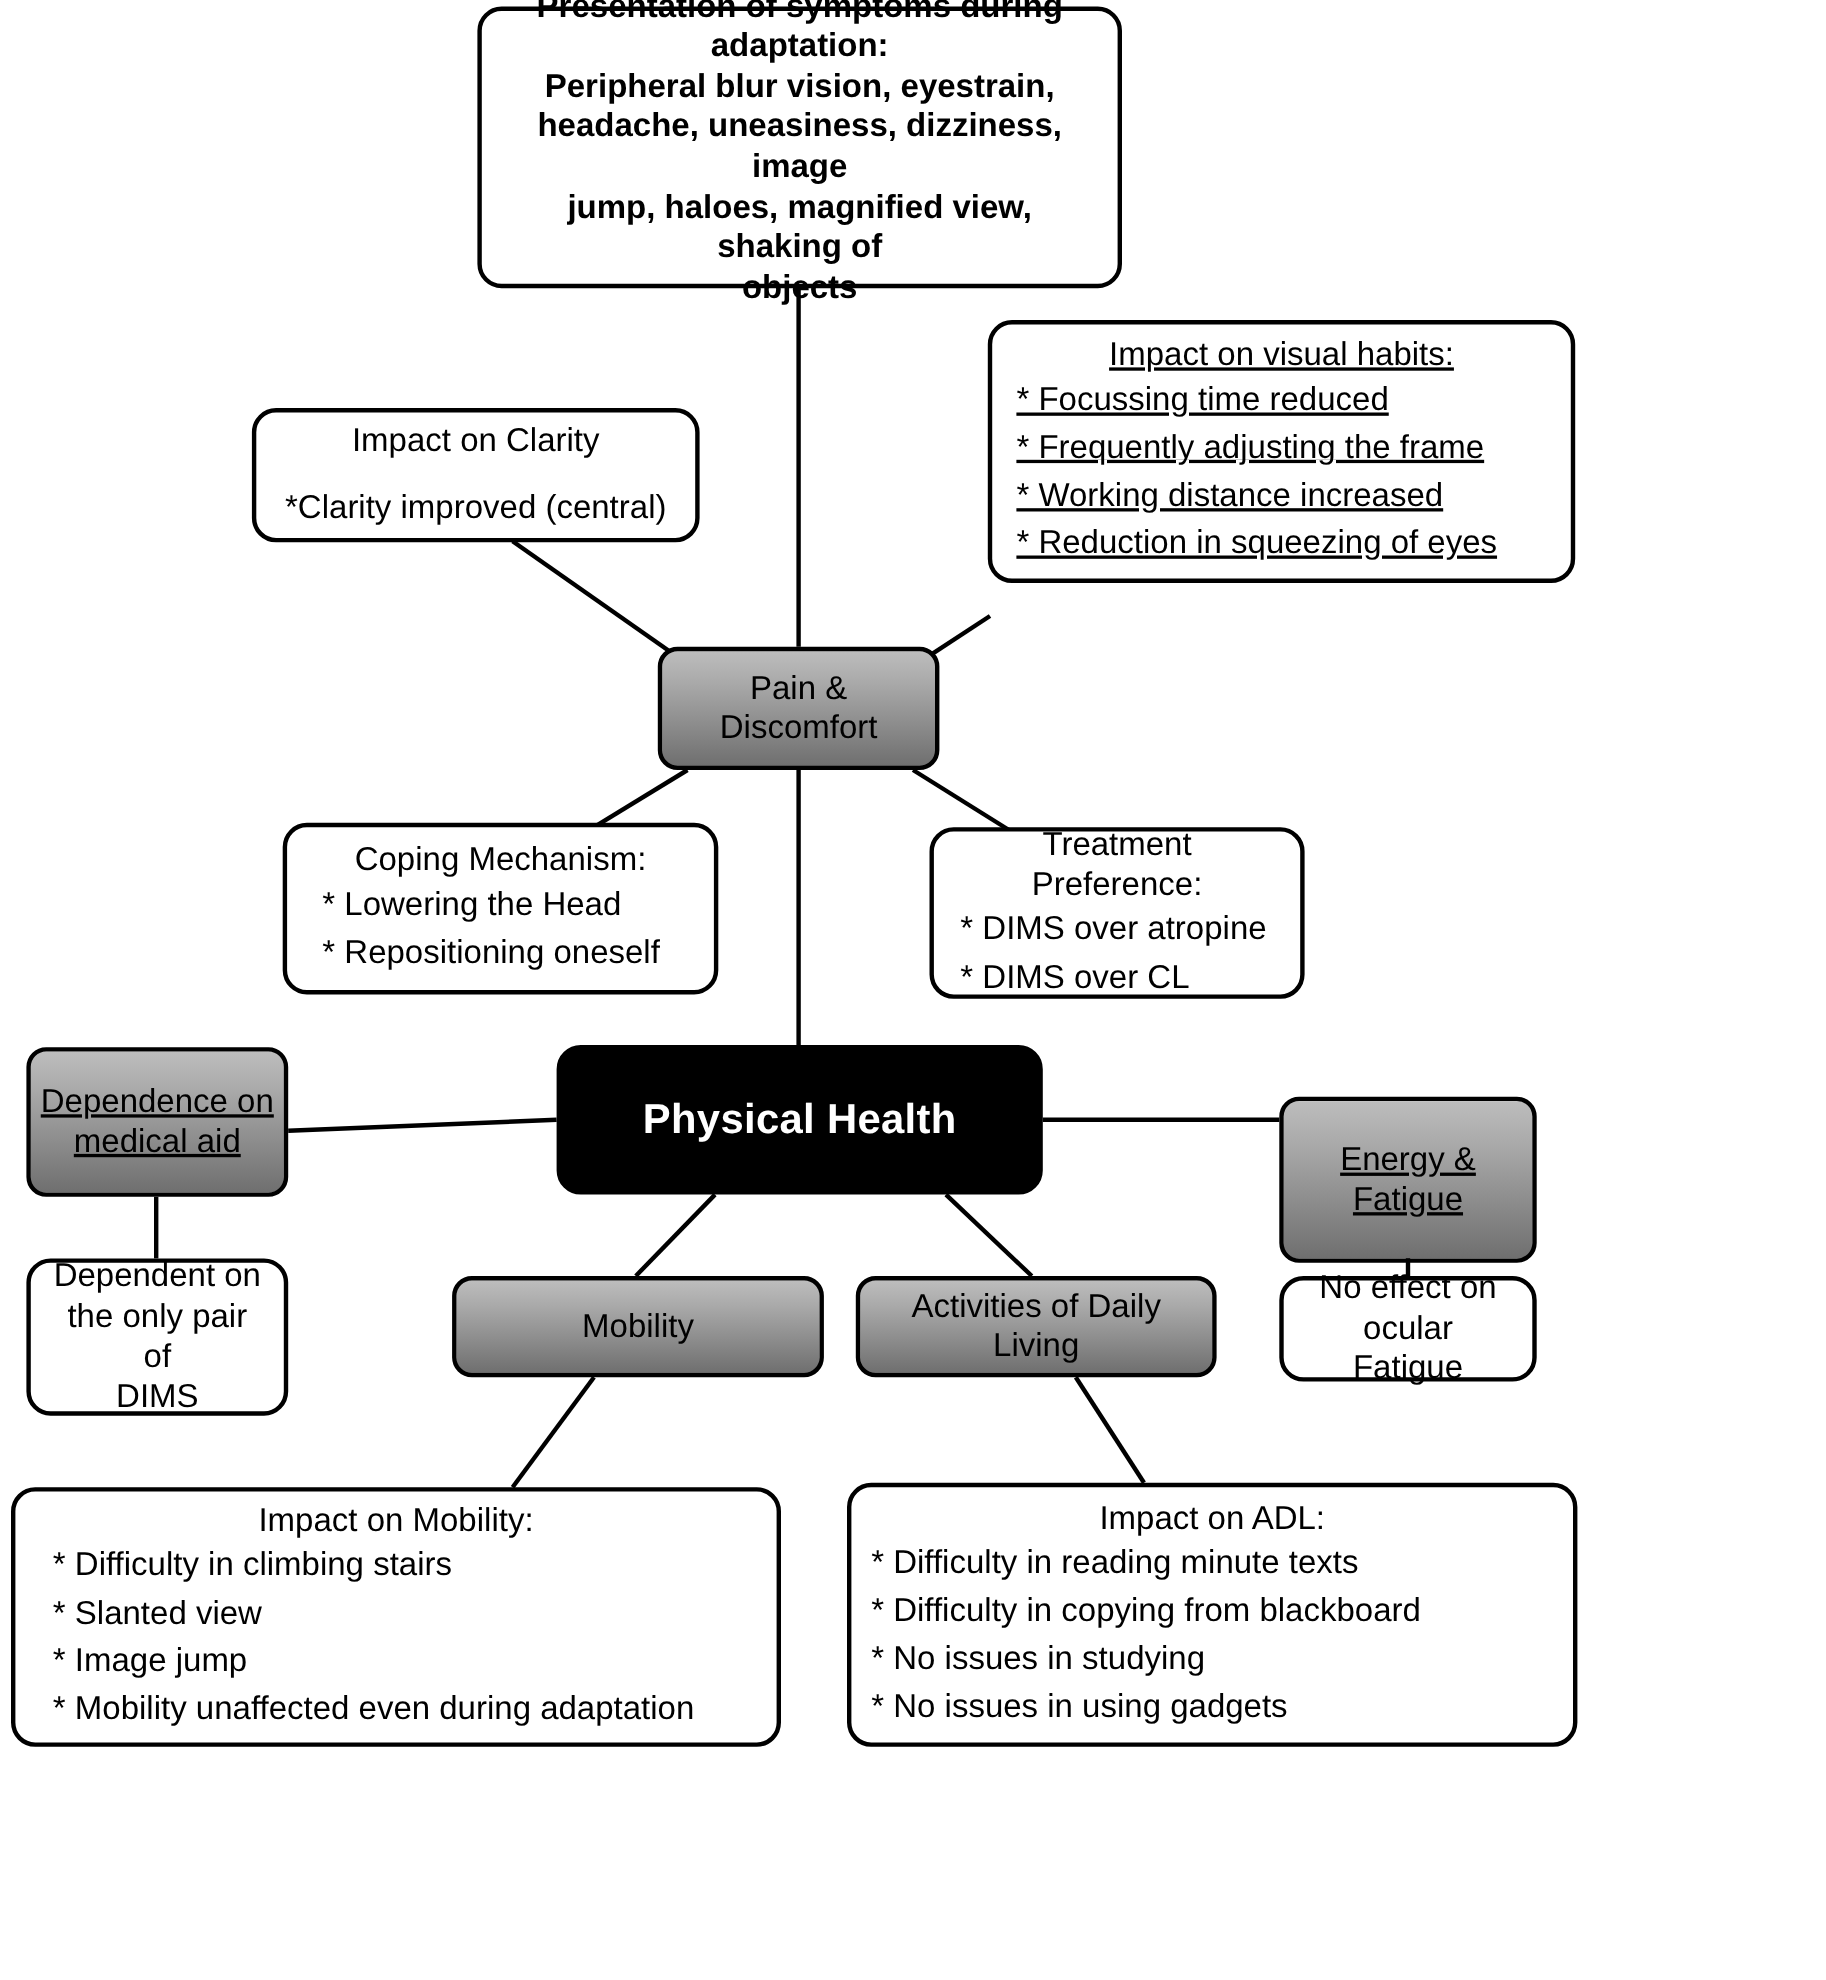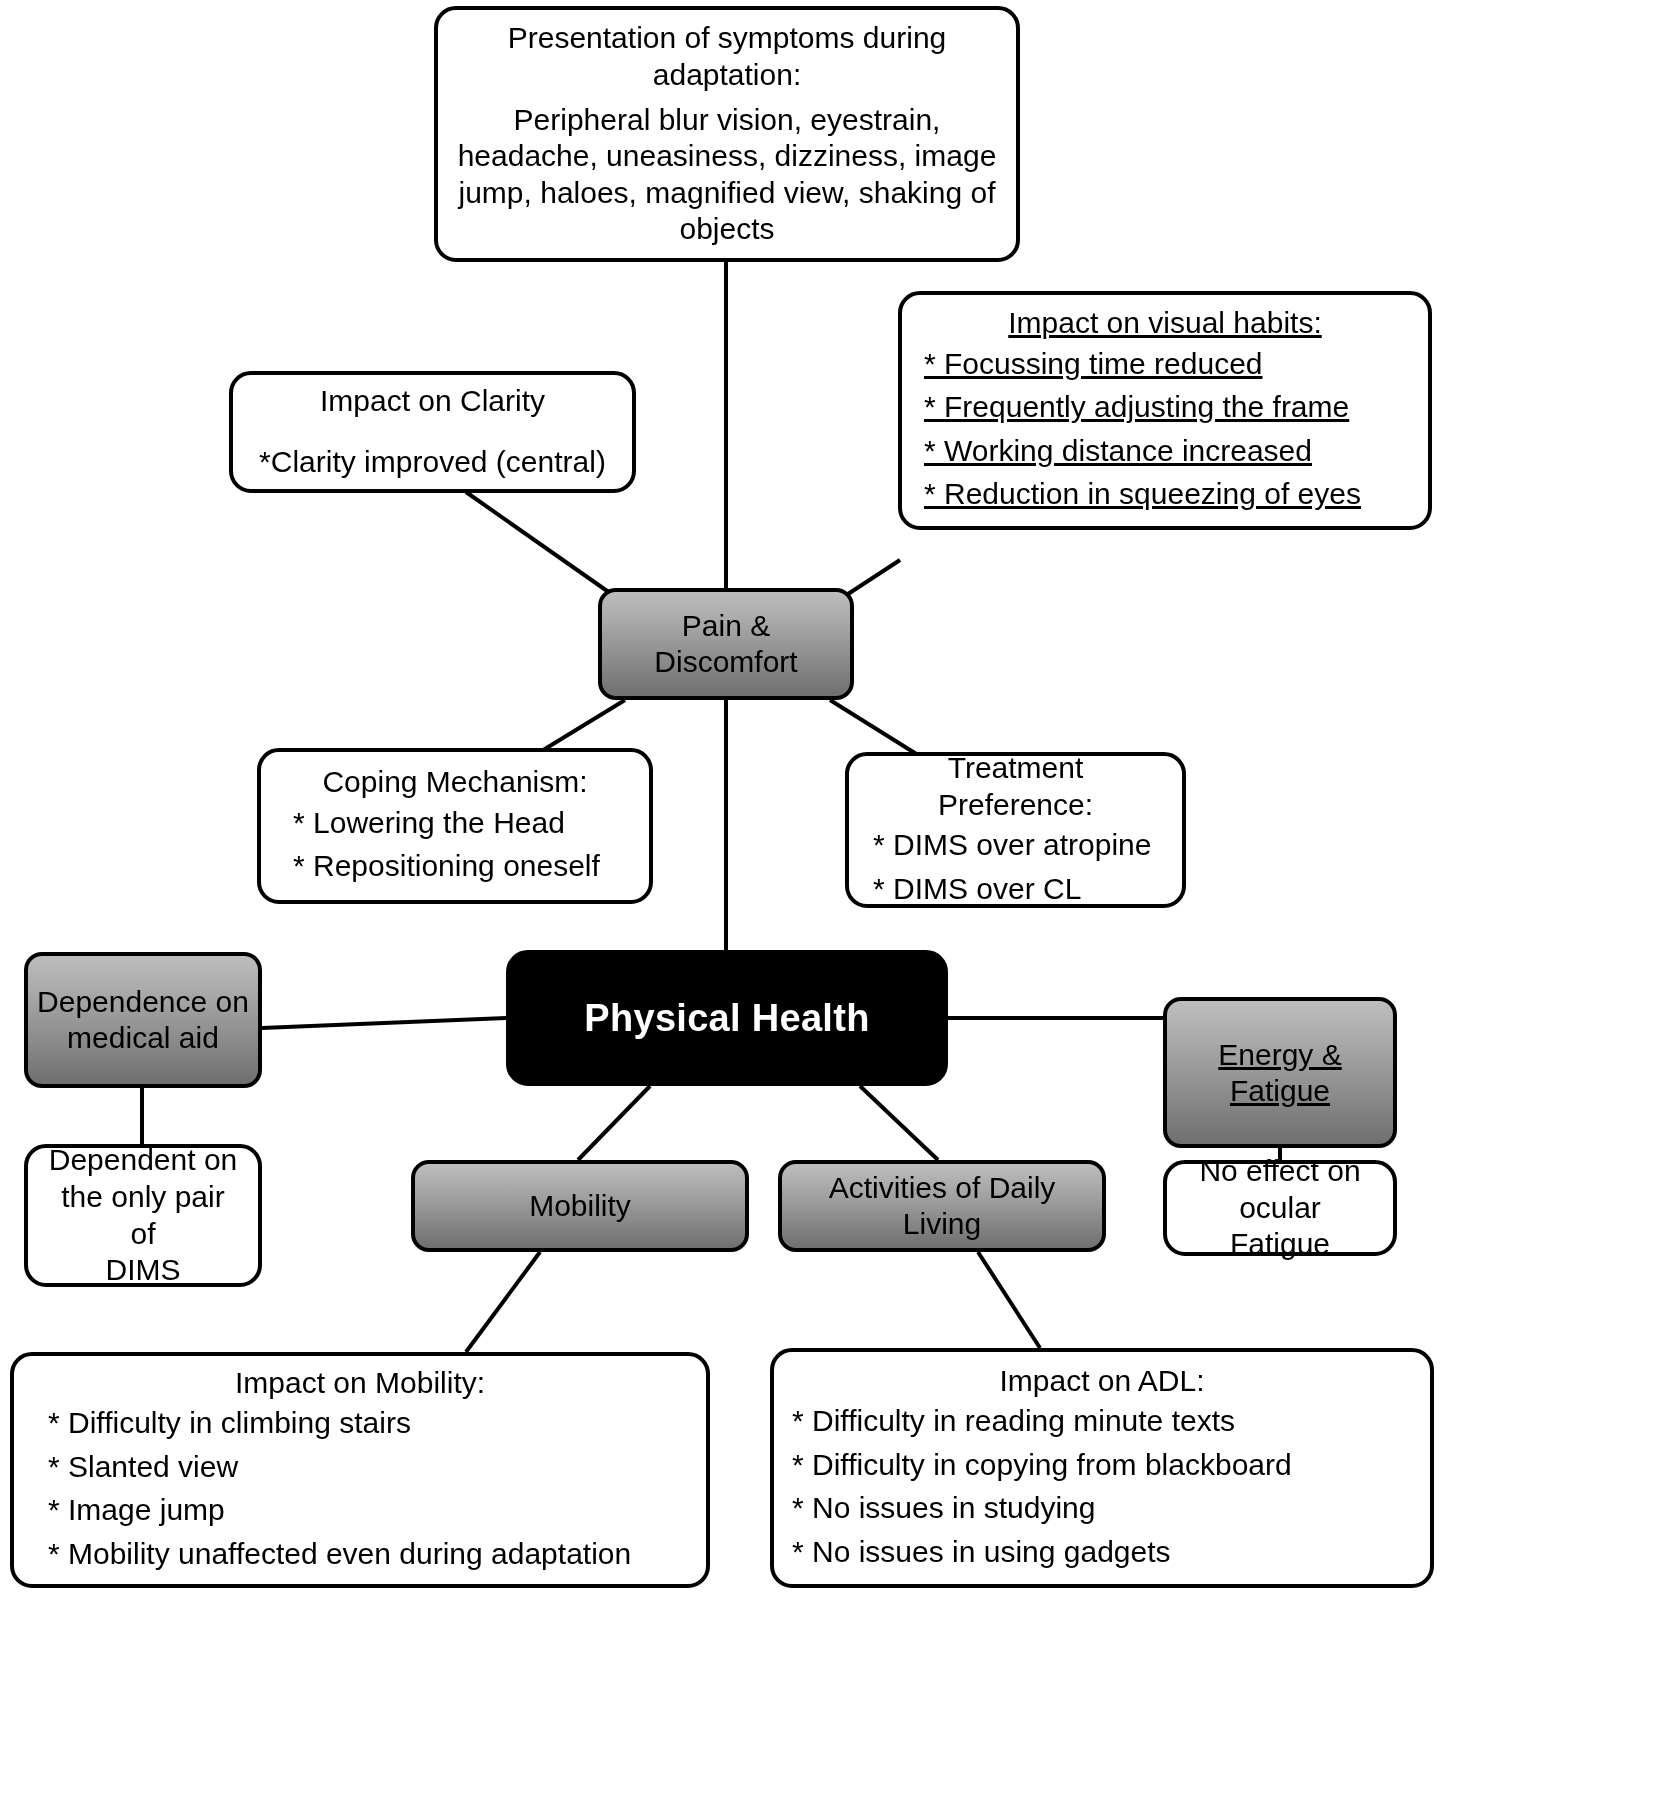--- a/index.html
+++ b/index.html
@@ -123,21 +123,21 @@
       <line x1="142" y1="1088" x2="142" y2="1144"></line>
 
       <line x1="1280" y1="1080" x2="1280" y2="1160"></line>
 
       <line x1="540" y1="1252" x2="466" y2="1352"></line>
 
       <line x1="978" y1="1252" x2="1040" y2="1348"></line>
     </g>
   </svg>
 
-  <div class="node callout" style="left:434px; top:6px; width:586px; height:256px;">
+  <div class="node callout" style="left:434px; top:6px; width:586px; height:256px;font-weight:bold;">
     <div class="ttl">Presentation of symptoms during
 adaptation:</div>
     <div class="spacer-sm"></div>
     <div class="body">Peripheral blur vision, eyestrain,
 headache, uneasiness, dizziness, image
 jump, haloes, magnified view, shaking of
 objects</div>
   </div>
 
   <div class="node callout" style="left:898px; top:291px; width:534px; height:239px; padding:16px 22px;text-decoration:underline;">
@@ -173,21 +173,21 @@
     <ul>
       <li>* DIMS over atropine</li>
       <li>* DIMS over CL</li>
     </ul>
   </div>
 
   <div class="node blacknode" style="left:506px; top:950px; width:442px; height:136px;">
     <div class="lbl">Physical Health</div>
   </div>
 
-  <div class="node greynode" style="left:24px; top:952px; width:238px; height:136px;">
+  <div class="node greynode" style="left:24px; top:952px; width:238px; height:136px;text-decoration:underline;">
     <div class="lbl">Dependence on
 medical aid</div>
   </div>
 
   <div class="node callout" style="left:24px; top:1144px; width:238px; height:143px;">
     <div class="body">Dependent on
 the only pair of
 DIMS</div>
   </div>
 

